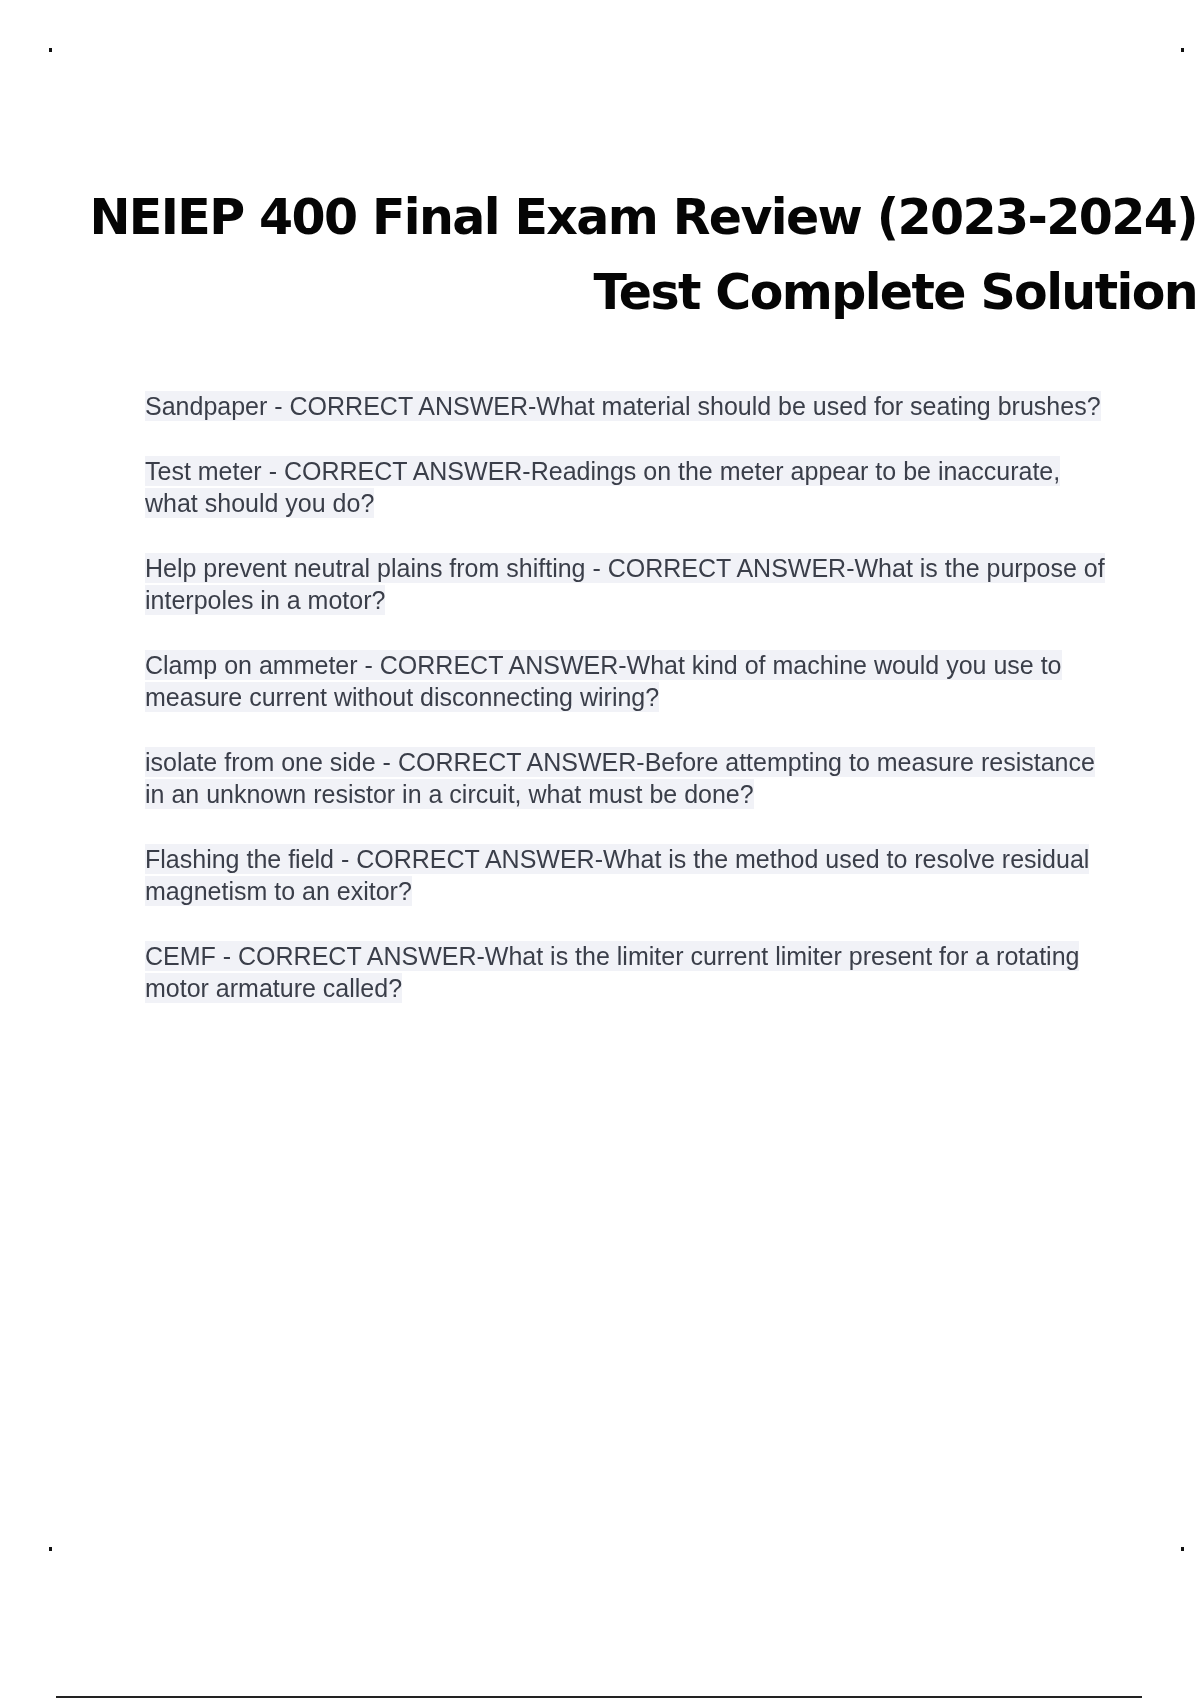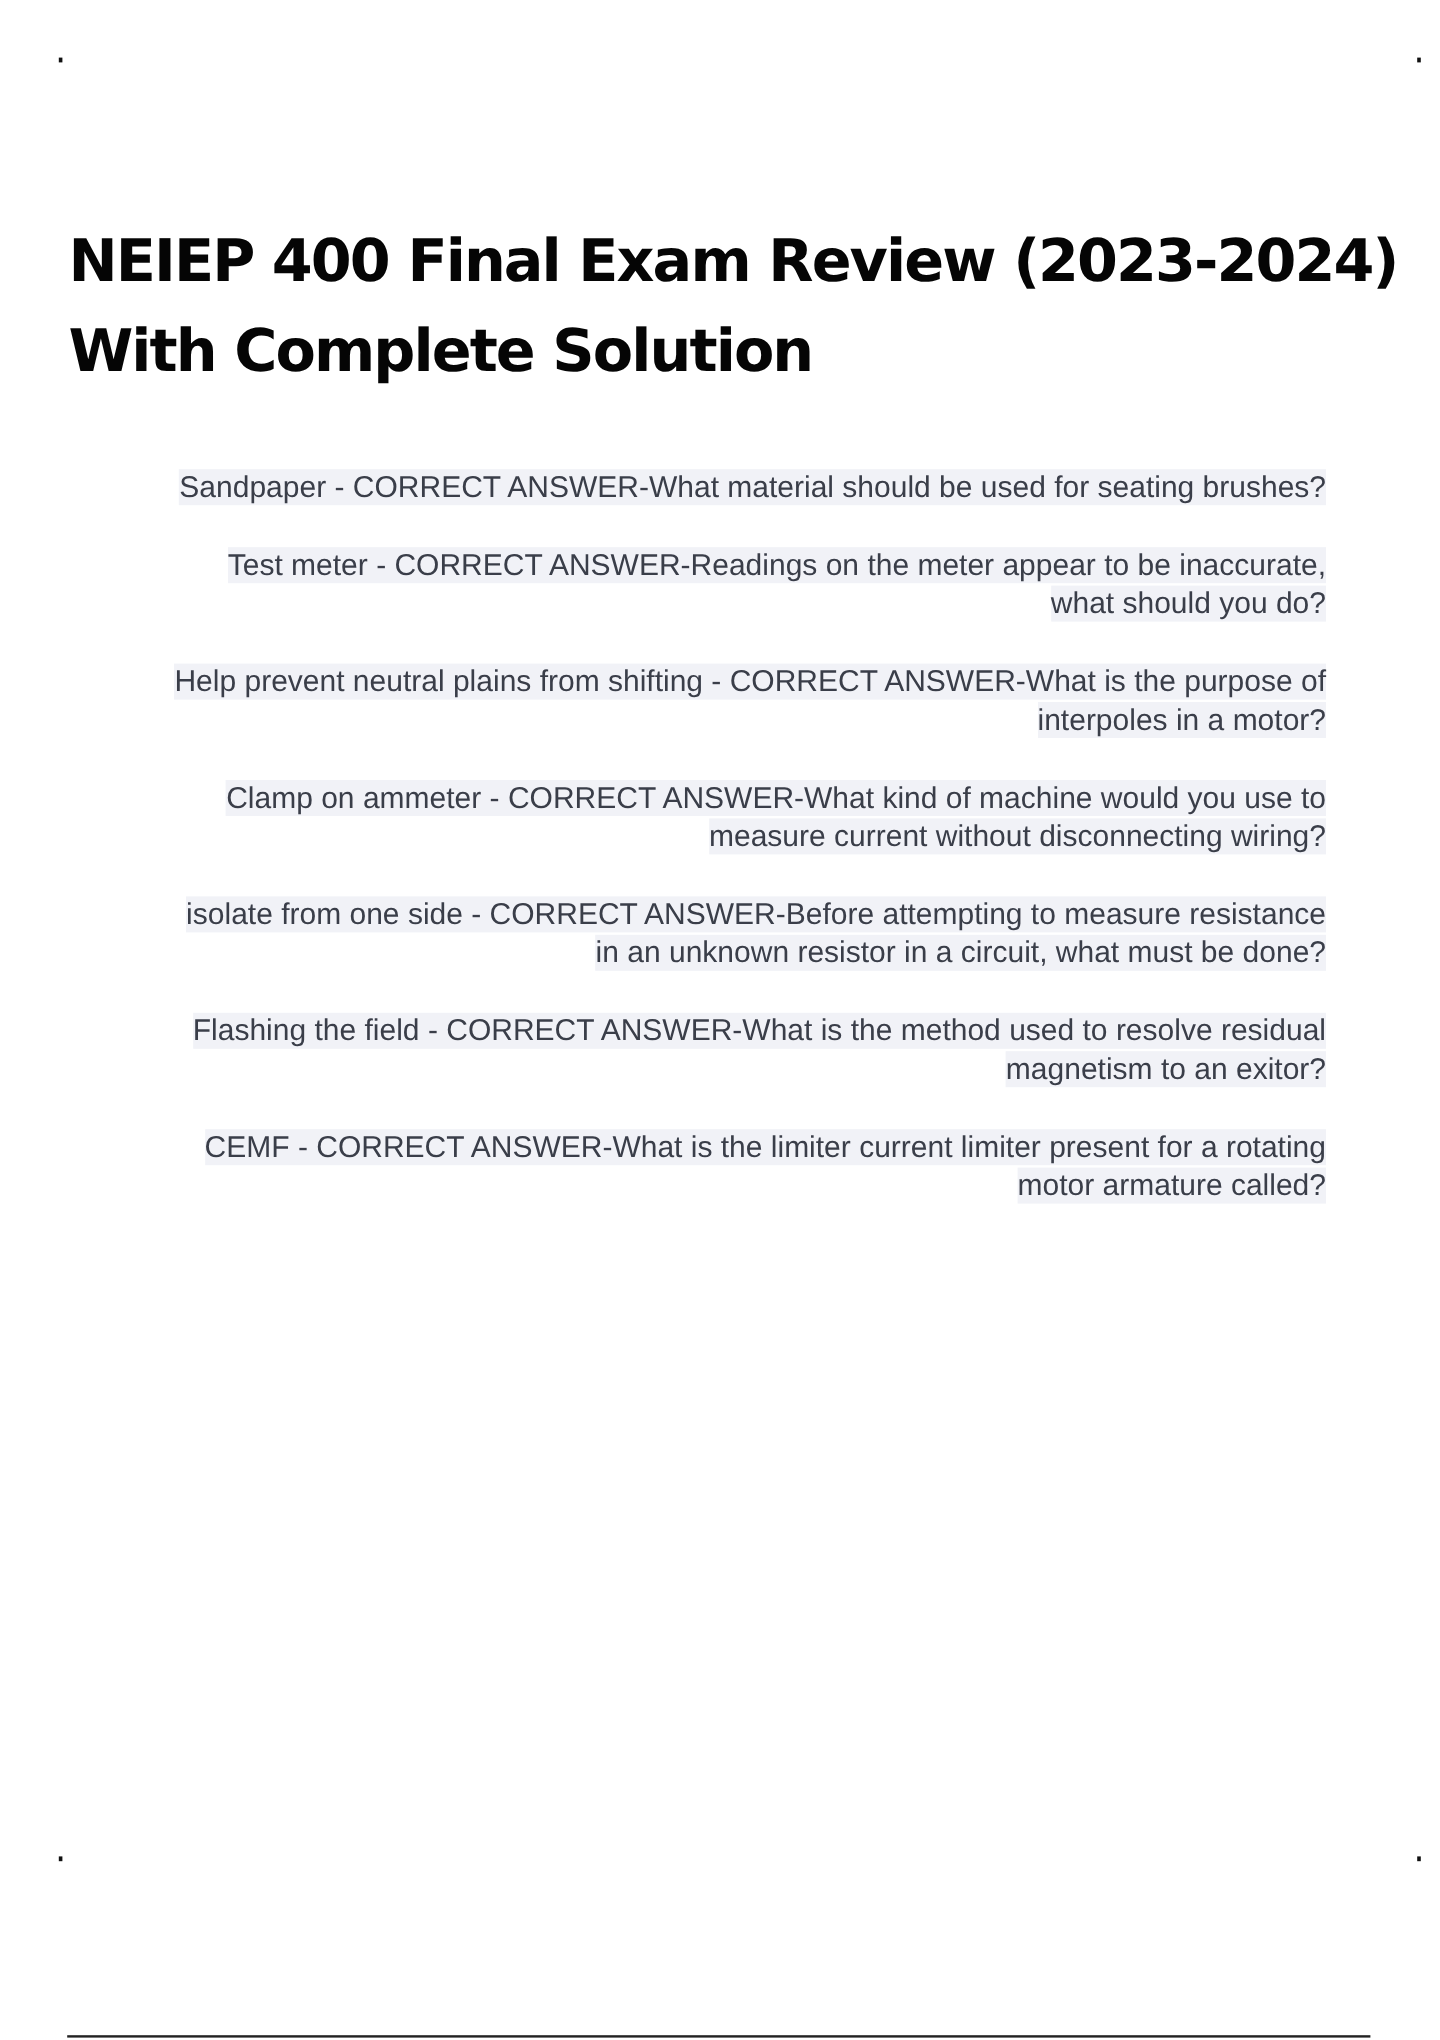--- a/index.html
+++ b/index.html
@@ -29,39 +29,39 @@
       left: 57px;
       top: 180px;
       width: 1140px;
       margin: 0;
       font-family: "DejaVu Sans", sans-serif;
       font-weight: bold;
       font-size: 49px;
       line-height: 75px;
       color: #050505;
       letter-spacing: -1.6px;
+      text-align: right;
     }
     .doc-title span { display: block; white-space: nowrap; }
 
     .qa-list {
       position: absolute;
       left: 145px;
       top: 390px;
       width: 960px;
       margin: 0;
       padding: 0;
       list-style: none;
     }
     .qa-item {
       margin: 0 0 32px 0;
       font-family: "Liberation Sans", sans-serif;
       font-size: 25px;
       line-height: 32.5px;
       color: #3a3e49;
-      text-align: right;
     }
     .qa-text {
       background: #f1f2f7;
       box-decoration-break: clone;
       -webkit-box-decoration-break: clone;
       padding: 1px 0;
     }
     .bottom-rule {
       position: absolute;
       left: 56px;
@@ -74,21 +74,21 @@
 </head>
 <body>
 
 <div class="corner-dot dot-tl"></div>
 <div class="corner-dot dot-tr"></div>
 <div class="corner-dot dot-bl"></div>
 <div class="corner-dot dot-br"></div>
 
 <h1 class="doc-title">
   <span>NEIEP 400 Final Exam Review (2023-2024)</span>
-  <span>With Complete Solution</span>
+  <span>Test Complete Solution</span>
 </h1>
 
 <ul class="qa-list">
   <li class="qa-item"><span class="qa-text">Sandpaper - CORRECT ANSWER-What material should be used for seating brushes?</span></li>
   <li class="qa-item"><span class="qa-text">Test meter - CORRECT ANSWER-Readings on the meter appear to be inaccurate, what should you do?</span></li>
   <li class="qa-item"><span class="qa-text">Help prevent neutral plains from shifting - CORRECT ANSWER-What is the purpose of interpoles in a motor?</span></li>
   <li class="qa-item"><span class="qa-text">Clamp on ammeter - CORRECT ANSWER-What kind of machine would you use to measure current without disconnecting wiring?</span></li>
   <li class="qa-item"><span class="qa-text">isolate from one side - CORRECT ANSWER-Before attempting to measure resistance in an unknown resistor in a circuit, what must be done?</span></li>
   <li class="qa-item"><span class="qa-text">Flashing the field - CORRECT ANSWER-What is the method used to resolve residual magnetism to an exitor?</span></li>
   <li class="qa-item"><span class="qa-text">CEMF - CORRECT ANSWER-What is the limiter current limiter present for a rotating motor armature called?</span></li>

